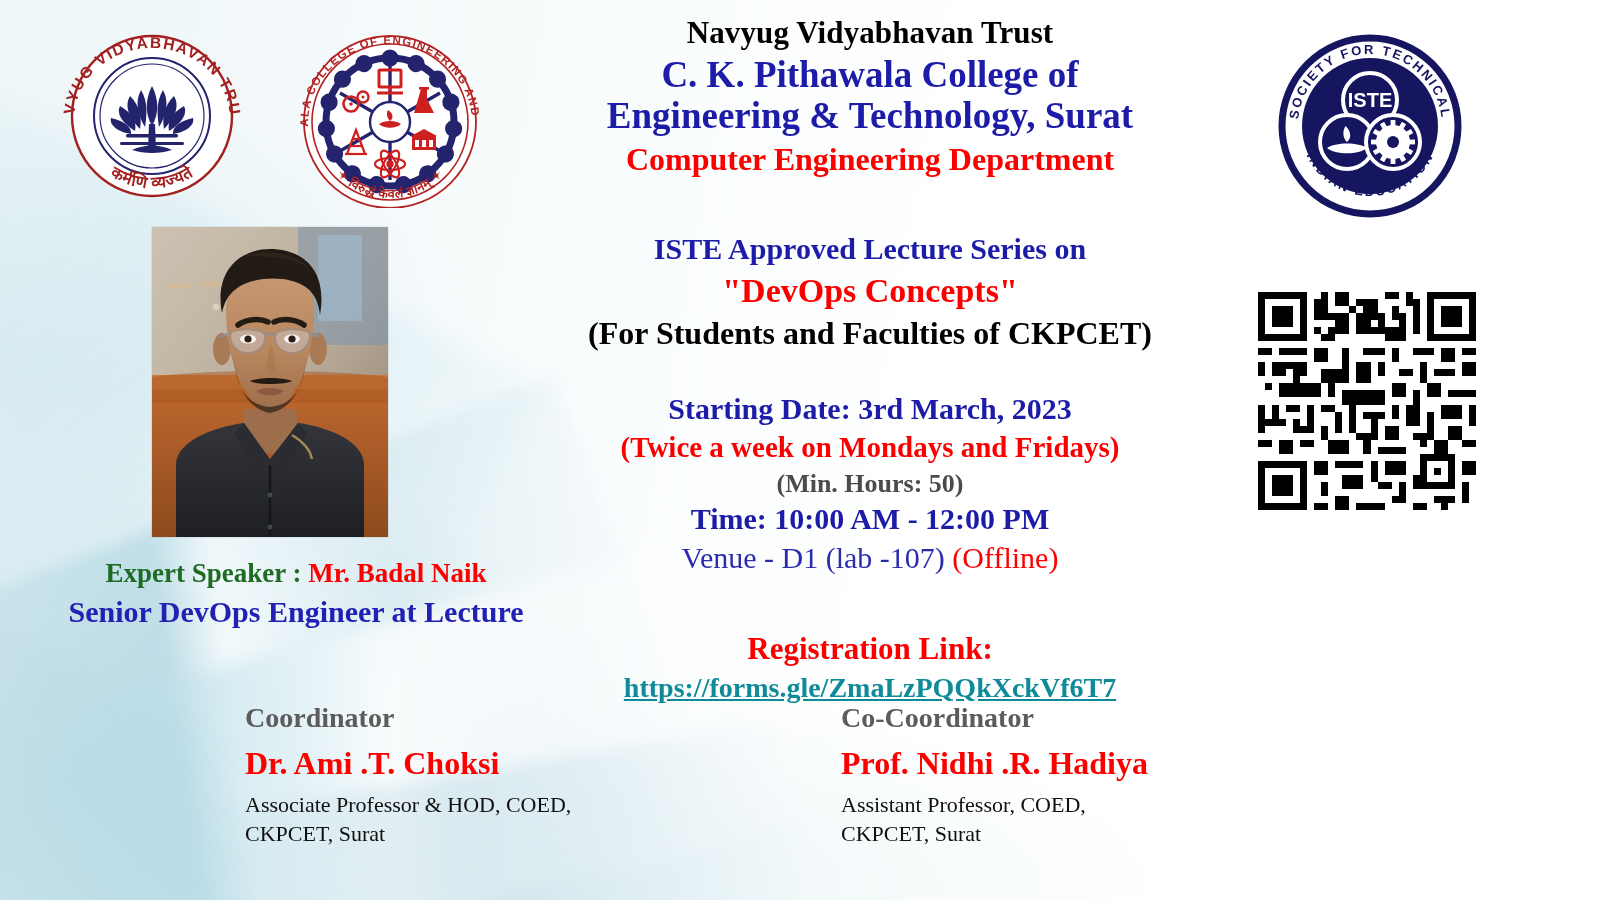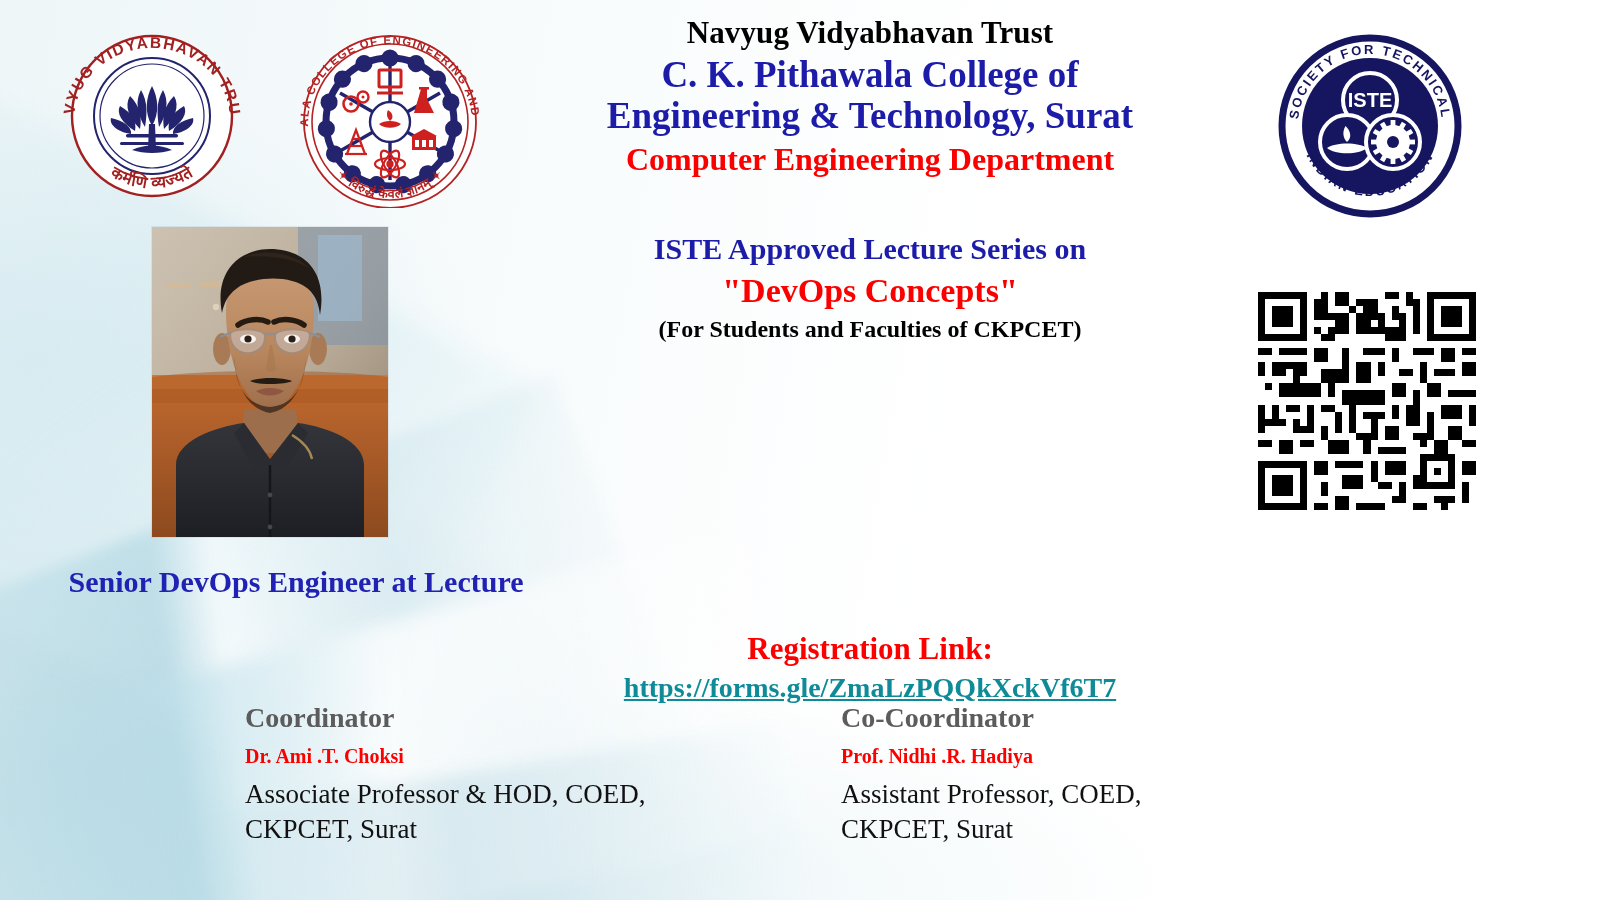--- a/index.html
+++ b/index.html
@@ -62,21 +62,21 @@
 
   #header-block{left:560px;top:16px;width:620px;}
   .h-trust{font-size:31px;font-weight:bold;color:#000;letter-spacing:.1px;}
   .h-college{font-size:37px;font-weight:bold;color:#1c1ca8;margin-top:3px;}
   .h-college .l2{display:block;text-align:center;}
   .h-dept{font-size:32px;font-weight:bold;color:#fc0000;margin-top:5px;}
 
   #series-block{left:560px;top:232px;width:620px;}
   .s-line1{font-size:30px;font-weight:bold;color:#1c1ca8;}
   .s-line2{font-size:34px;font-weight:bold;color:#fc0000;margin-top:6px;}
-  .s-line3{font-size:24px;font-weight:bold;color:#000;margin-top:6px;}
+  .s-line3{font-size:32px;font-weight:bold;color:#000;margin-top:6px;}
 
   #schedule-block{left:560px;top:392px;width:620px;}
   .sc-date{font-size:30px;font-weight:bold;color:#1c1ca8;}
   .sc-freq{font-size:29px;font-weight:bold;color:#fc0000;margin-top:5px;}
   .sc-hours{font-size:26px;font-weight:bold;color:#4b4b4b;margin-top:6px;}
   .sc-time{font-size:30px;font-weight:bold;color:#1c1ca8;margin-top:4px;}
   .sc-venue{font-size:30px;color:#2b2bb0;margin-top:5px;}
   .sc-venue .off{color:#fc0000;}
 
   #speaker-block{left:10px;top:558px;width:572px;}
@@ -86,22 +86,22 @@
   .sp-line2{font-size:30px;font-weight:bold;color:#2121b4;margin-top:7px;}
 
   #registration-block{left:560px;top:632px;width:620px;}
   .rg-label{font-size:31px;font-weight:bold;color:#fc0000;}
   .rg-url{font-size:28px;font-weight:bold;color:#0e8a99;text-decoration:underline;margin-top:5px;display:inline-block;}
 
   .coord{position:absolute;text-align:left;width:420px;}
   #coordinator-block{left:245px;top:702px;}
   #cocoordinator-block{left:841px;top:702px;}
   .co-role{font-size:28px;font-weight:bold;color:#5c5c5c;}
-  .co-name{font-size:20px;font-weight:bold;color:#fc0000;margin-top:11px;}
-  .co-desig{font-size:27px;color:#111;margin-top:9px;line-height:1.3;}
+  .co-name{font-size:32px;font-weight:bold;color:#fc0000;margin-top:11px;}
+  .co-desig{font-size:22px;color:#111;margin-top:9px;line-height:1.3;}
   .co-desig .l2{display:block;}
 </style>
 </head>
 <body>
 
 <div id="poster">
 
   <div class="swoosh sw1"></div>
   <div class="swoosh sw2"></div>
   <div class="swoosh sw3"></div>
@@ -564,22 +564,34 @@
     </div>
     <div class="h-dept">Computer Engineering Department</div>
   </div>
 
   <div class="tx" id="series-block">
     <div class="s-line1">ISTE Approved Lecture Series on</div>
     <div class="s-line2">"DevOps Concepts"</div>
     <div class="s-line3">(For Students and Faculties of CKPCET)</div>
   </div>
 
+  <div class="tx" id="schedule-block">
+    <div class="sc-date">Starting Date: 3rd March, 2023</div>
+    <div class="sc-freq">(Twice a week on Mondays and Fridays)</div>
+    <div class="sc-hours">(Min. Hours: 50)</div>
+    <div class="sc-time">Time:  10:00 AM - 12:00 PM</div>
+    <div class="sc-venue">
+      <span>Venue - D1 (lab -107) </span><span class="off">(Offline)</span>
+    </div>
+  </div>
 
   <div class="tx" id="speaker-block">
+    <div class="sp-line1">
+      <span class="lbl">Expert Speaker : </span><span class="nm">Mr. Badal Naik</span>
+    </div>
     <div class="sp-line2">Senior DevOps Engineer at Lecture</div>
   </div>
 
   <div class="tx" id="registration-block">
     <div class="rg-label">Registration Link:</div>
     <div>
       <a class="rg-url" href="#">https://forms.gle/ZmaLzPQQkXckVf6T7</a>
     </div>
   </div>
 

